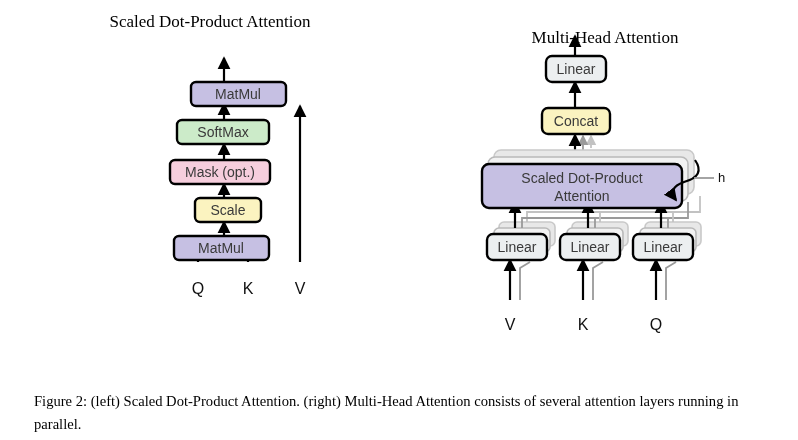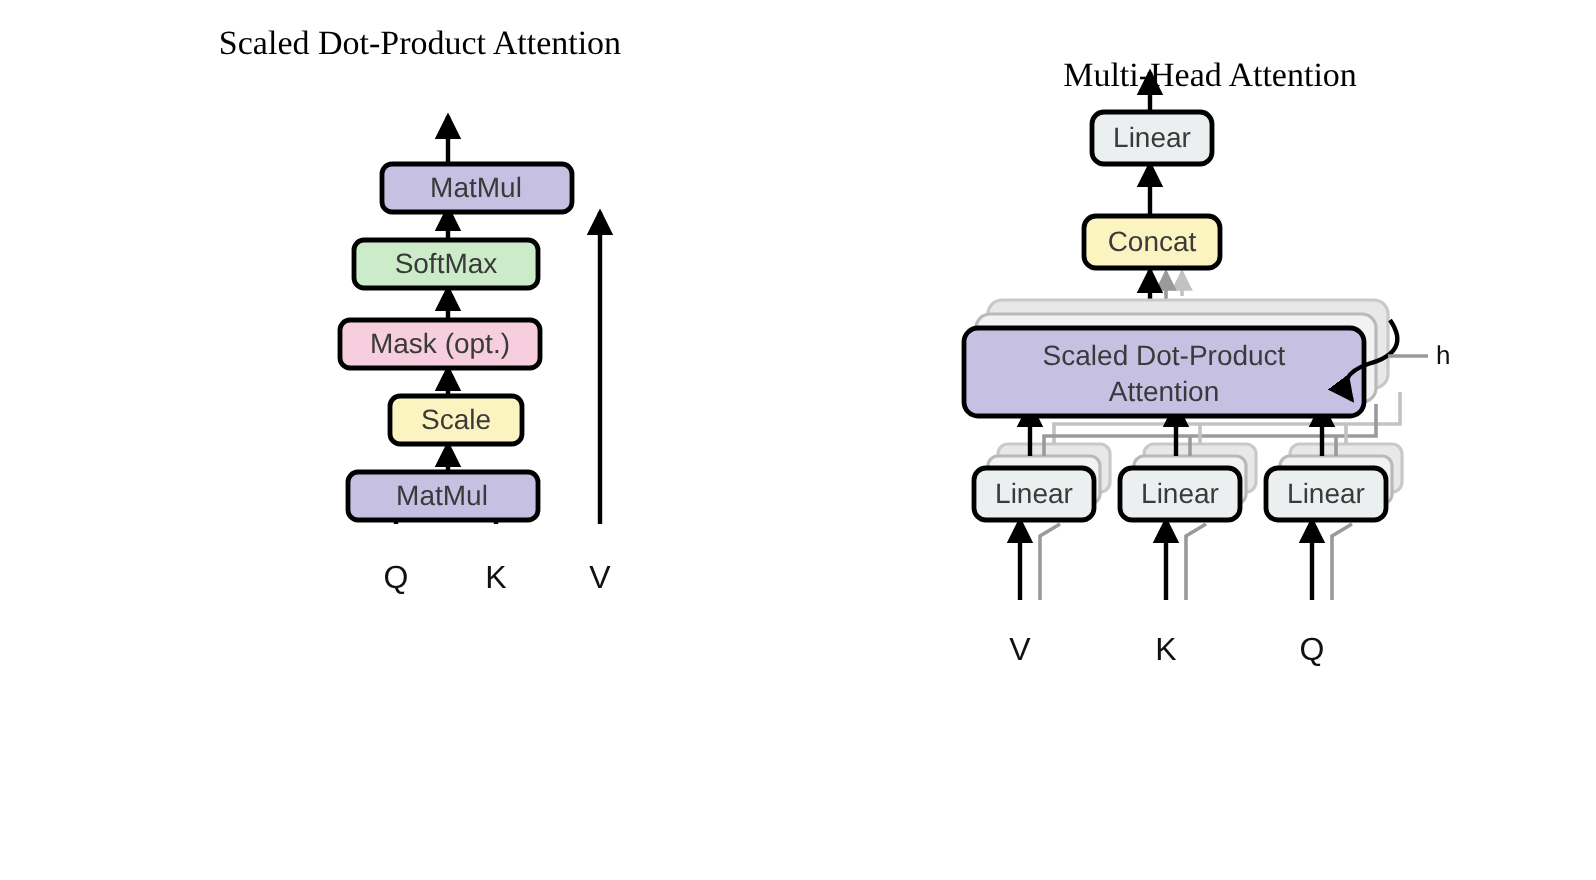--- a/index.html
+++ b/index.html
@@ -241,14 +241,18 @@
         <rect x="633" y="234" width="60" height="26" rx="6" ry="6" fill="#eceff0"></rect>
         <text x="663" y="248">Linear</text>
       </g>
 
       <text class="axis-label" x="510" y="330">V</text>
       <text class="axis-label" x="583" y="330">K</text>
       <text class="axis-label" x="656" y="330">Q</text>
     </g>
   </svg>
 
+  <div class="caption">
+    <span>Figure 2: (left) Scaled Dot-Product Attention. (right) Multi-Head Attention consists of several</span>
+    <span>attention layers running in parallel.</span>
+  </div>
 
 </div>
 
 </body></html>

